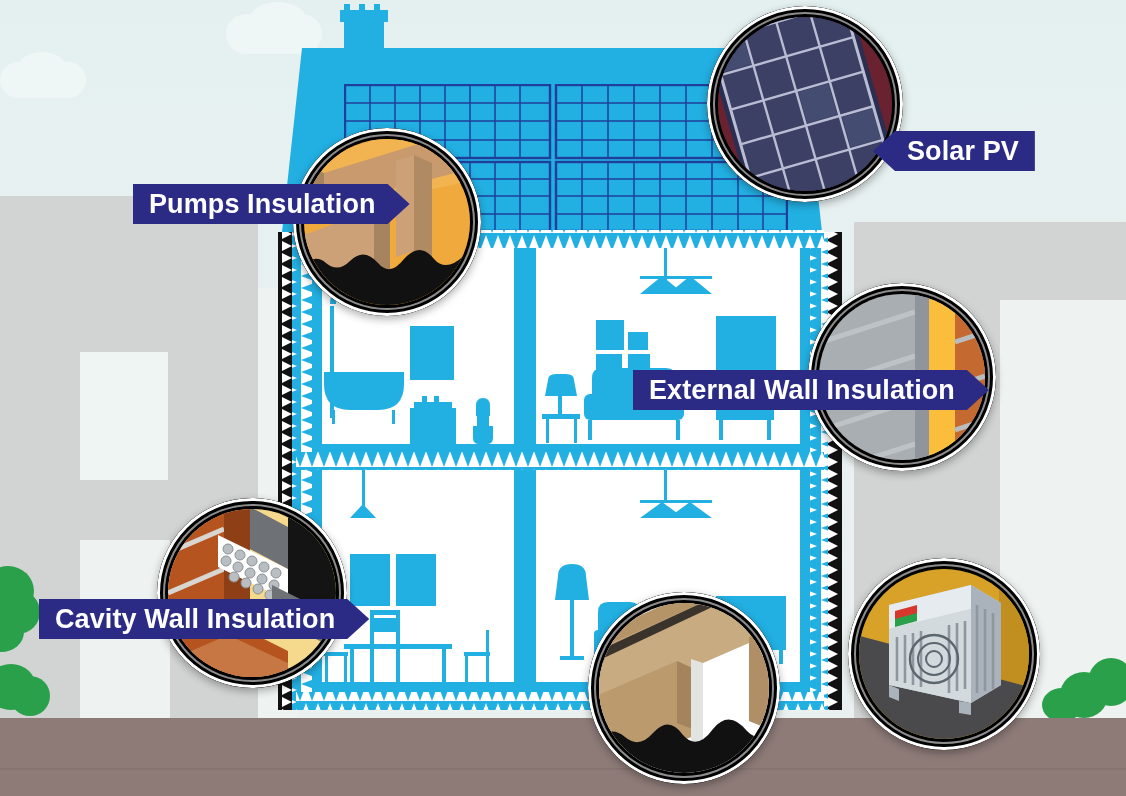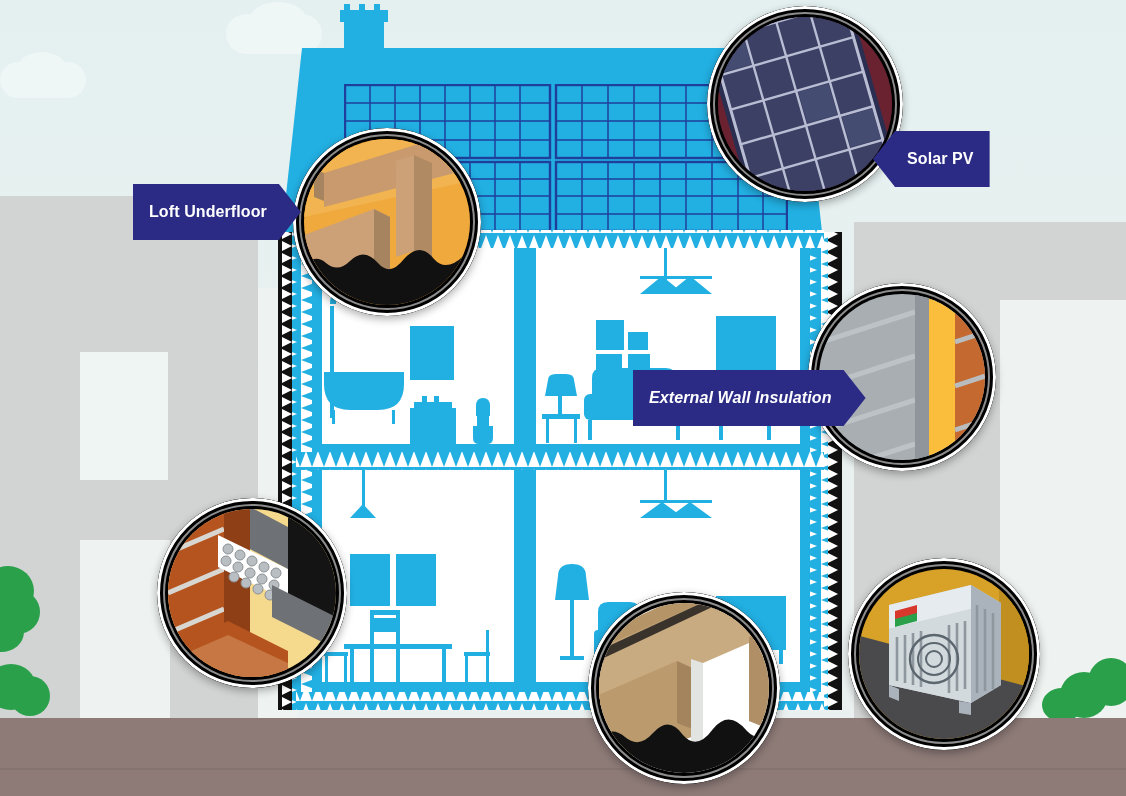--- a/index.html
+++ b/index.html
@@ -95,24 +95,24 @@
     position:absolute; inset:11px;
     border-radius:50%;
     overflow:hidden;
     background:#222;
   }
   .circle .inner > * { position:absolute; }
 
   
   .label {
     position:absolute;
-    height:56px;
+    height:40px;
     background:#2b2b86;
     color:#ffffff;
-    font-size:16px;
+    font-size:27px;
     font-weight:bold;
     letter-spacing:.1px;
     display:flex;
     align-items:center;
     white-space:nowrap;
     filter:drop-shadow(3px 4px 3px rgba(0,0,0,.34));
     z-index:40;
   }
   .label.right {
     padding:0 34px 0 16px;
@@ -487,30 +487,33 @@
           <path d="M30 116 L40 120 L40 132 L30 128 Z" fill="#aab3bb"></path>
           <path d="M100 132 L112 134 L112 146 L100 144 Z" fill="#aab3bb"></path>
         </g>
       </svg>
     </div>
     <div class="ring"></div>
     <div class="rim"></div>
   </div>
 
   <div class="label right" style="left:133px;top:184px;">
-    <span>Loft Underfloor</span>
+    <span>Pumps Insulation</span>
   </div>
 
   <div class="label left" style="left:873px;top:131px;">
     <span>Solar PV</span>
   </div>
 
-  <div class="label right" style="left:633px;top:370px;font-style:italic;">
+  <div class="label right" style="left:633px;top:370px;">
     <span>External Wall Insulation</span>
   </div>
 
+  <div class="label right" style="left:39px;top:599px;">
+    <span>Cavity Wall Insulation</span>
+  </div>
 
 
 
   <div class="layer ground" style="z-index:1;"></div>
   <div class="layer ground-line" style="z-index:2;"></div>
 
 </div>
 
 </body></html>

